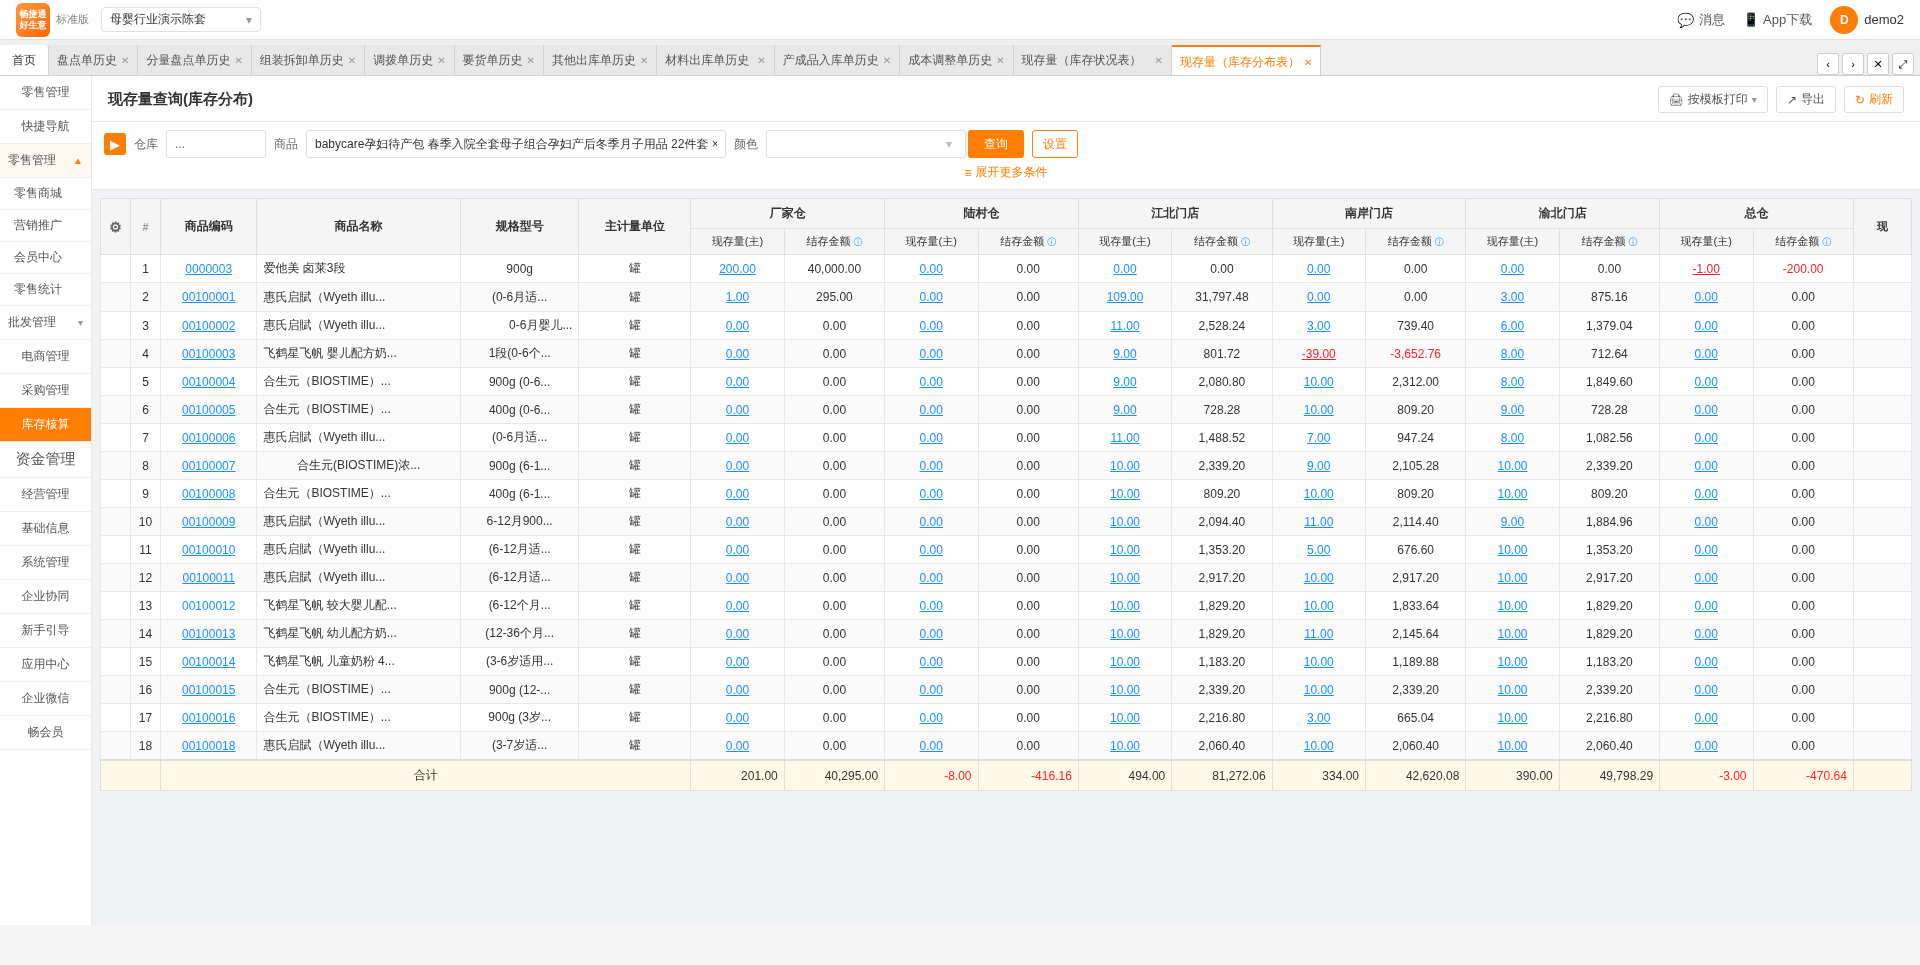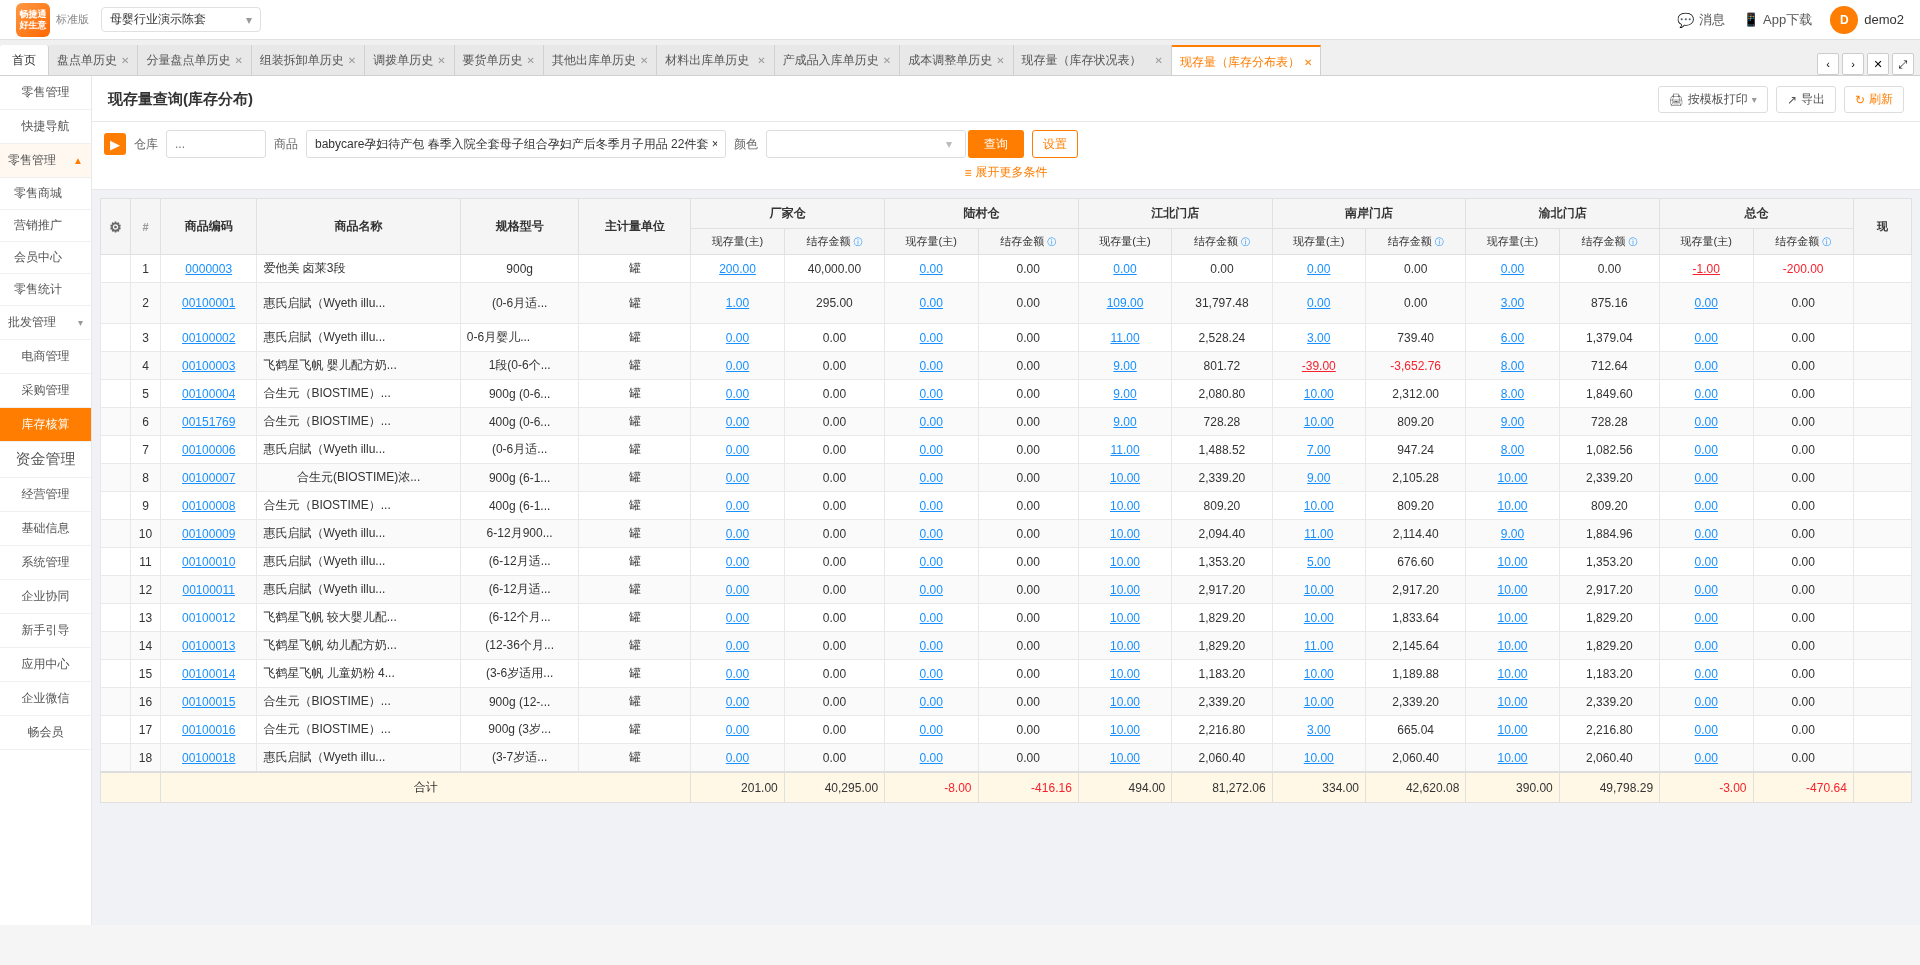--- a/index.html
+++ b/index.html
@@ -225,36 +225,36 @@
               <td style="padding: 5px 4px; text-align: center; border: 1px solid rgb(232, 232, 232); color: rgb(204, 204, 204);"></td>
               <td style="padding: 5px 6px; text-align: center; border: 1px solid rgb(232, 232, 232); white-space: nowrap;">2</td>
               <td style="padding: 5px 6px; text-align: center; border: 1px solid rgb(232, 232, 232); white-space: nowrap; color: rgb(24, 144, 255); text-decoration: underline; cursor: pointer;">00100001</td>
               <td style="padding: 5px 6px; text-align: left; border: 1px solid rgb(232, 232, 232); white-space: nowrap; max-width: 140px; overflow: hidden; text-overflow: ellipsis;">惠氏启賦（Wyeth illu...</td>
               <td style="padding: 5px 6px; text-align: center; border: 1px solid rgb(232, 232, 232); white-space: nowrap;">(0-6月适...</td>
               <td style="padding: 5px 6px; text-align: center; border: 1px solid rgb(232, 232, 232); white-space: nowrap;">罐</td>
               <td style="padding: 5px 6px; text-align: center; border: 1px solid rgb(232, 232, 232); white-space: nowrap; color: rgb(24, 144, 255); text-decoration: underline; cursor: pointer;">1.00</td>
               <td style="padding: 5px 6px; text-align: center; border: 1px solid rgb(232, 232, 232); white-space: nowrap;">295.00</td>
               <td style="padding: 5px 6px; text-align: center; border: 1px solid rgb(232, 232, 232); white-space: nowrap; color: rgb(24, 144, 255); text-decoration: underline; cursor: pointer;">0.00</td>
               <td style="padding: 5px 6px; text-align: center; border: 1px solid rgb(232, 232, 232); white-space: nowrap;">0.00</td>
-              <td style="padding: 13px 6px; text-align: center; border: 1px solid rgb(232, 232, 232); white-space: nowrap; color: rgb(24, 144, 255); text-decoration: underline; cursor: pointer;">109.00</td>
+              <td style="padding: 7px 6px; text-align: center; border: 1px solid rgb(232, 232, 232); white-space: nowrap; color: rgb(24, 144, 255); text-decoration: underline; cursor: pointer;">109.00</td>
               <td style="padding: 5px 6px; text-align: center; border: 1px solid rgb(232, 232, 232); white-space: nowrap;">31,797.48</td>
               <td style="padding: 5px 6px; text-align: center; border: 1px solid rgb(232, 232, 232); white-space: nowrap; color: rgb(24, 144, 255); text-decoration: underline; cursor: pointer;">0.00</td>
               <td style="padding: 5px 6px; text-align: center; border: 1px solid rgb(232, 232, 232); white-space: nowrap;">0.00</td>
               <td style="padding: 5px 6px; text-align: center; border: 1px solid rgb(232, 232, 232); white-space: nowrap; color: rgb(24, 144, 255); text-decoration: underline; cursor: pointer;">3.00</td>
               <td style="padding: 5px 6px; text-align: center; border: 1px solid rgb(232, 232, 232); white-space: nowrap;">875.16</td>
               <td style="padding: 5px 6px; text-align: center; border: 1px solid rgb(232, 232, 232); white-space: nowrap; color: rgb(24, 144, 255); text-decoration: underline; cursor: pointer;">0.00</td>
               <td style="padding: 5px 6px; text-align: center; border: 1px solid rgb(232, 232, 232); white-space: nowrap;">0.00</td>
               <td style="padding: 5px 4px; text-align: center; border: 1px solid rgb(232, 232, 232);"></td>
             </tr>
             <tr style="background: rgb(255, 255, 255);">
               <td style="padding: 5px 4px; text-align: center; border: 1px solid rgb(232, 232, 232); color: rgb(204, 204, 204);"></td>
               <td style="padding: 5px 6px; text-align: center; border: 1px solid rgb(232, 232, 232); white-space: nowrap;">3</td>
               <td style="padding: 5px 6px; text-align: center; border: 1px solid rgb(232, 232, 232); white-space: nowrap; color: rgb(24, 144, 255); text-decoration: underline; cursor: pointer;">00100002</td>
               <td style="padding: 5px 6px; text-align: left; border: 1px solid rgb(232, 232, 232); white-space: nowrap; max-width: 140px; overflow: hidden; text-overflow: ellipsis;">惠氏启賦（Wyeth illu...</td>
-              <td style="padding: 1px 6px; text-align: left; border: 1px solid rgb(232, 232, 232); white-space: nowrap;">0-6月婴儿...</td>
+              <td style="padding: 1px 6px; text-align: right; border: 1px solid rgb(232, 232, 232); white-space: nowrap;">0-6月婴儿...</td>
               <td style="padding: 5px 6px; text-align: center; border: 1px solid rgb(232, 232, 232); white-space: nowrap;">罐</td>
               <td style="padding: 5px 6px; text-align: center; border: 1px solid rgb(232, 232, 232); white-space: nowrap; color: rgb(24, 144, 255); text-decoration: underline; cursor: pointer;">0.00</td>
               <td style="padding: 5px 6px; text-align: center; border: 1px solid rgb(232, 232, 232); white-space: nowrap;">0.00</td>
               <td style="padding: 5px 6px; text-align: center; border: 1px solid rgb(232, 232, 232); white-space: nowrap; color: rgb(24, 144, 255); text-decoration: underline; cursor: pointer;">0.00</td>
               <td style="padding: 5px 6px; text-align: center; border: 1px solid rgb(232, 232, 232); white-space: nowrap;">0.00</td>
               <td style="padding: 5px 6px; text-align: center; border: 1px solid rgb(232, 232, 232); white-space: nowrap; color: rgb(24, 144, 255); text-decoration: underline; cursor: pointer;">11.00</td>
               <td style="padding: 5px 6px; text-align: center; border: 1px solid rgb(232, 232, 232); white-space: nowrap;">2,528.24</td>
               <td style="padding: 5px 6px; text-align: center; border: 1px solid rgb(232, 232, 232); white-space: nowrap; color: rgb(24, 144, 255); text-decoration: underline; cursor: pointer;">3.00</td>
               <td style="padding: 5px 6px; text-align: center; border: 1px solid rgb(232, 232, 232); white-space: nowrap;">739.40</td>
               <td style="padding: 5px 6px; text-align: center; border: 1px solid rgb(232, 232, 232); white-space: nowrap; color: rgb(24, 144, 255); text-decoration: underline; cursor: pointer;">6.00</td>
@@ -301,21 +301,21 @@
               <td style="padding: 5px 6px; text-align: center; border: 1px solid rgb(232, 232, 232); white-space: nowrap;">2,312.00</td>
               <td style="padding: 5px 6px; text-align: center; border: 1px solid rgb(232, 232, 232); white-space: nowrap; color: rgb(24, 144, 255); text-decoration: underline; cursor: pointer;">8.00</td>
               <td style="padding: 5px 6px; text-align: center; border: 1px solid rgb(232, 232, 232); white-space: nowrap;">1,849.60</td>
               <td style="padding: 5px 6px; text-align: center; border: 1px solid rgb(232, 232, 232); white-space: nowrap; color: rgb(24, 144, 255); text-decoration: underline; cursor: pointer;">0.00</td>
               <td style="padding: 5px 6px; text-align: center; border: 1px solid rgb(232, 232, 232); white-space: nowrap;">0.00</td>
               <td style="padding: 5px 4px; text-align: center; border: 1px solid rgb(232, 232, 232);"></td>
             </tr>
             <tr style="background: rgb(250, 250, 250);">
               <td style="padding: 5px 4px; text-align: center; border: 1px solid rgb(232, 232, 232); color: rgb(204, 204, 204);"></td>
               <td style="padding: 5px 6px; text-align: center; border: 1px solid rgb(232, 232, 232); white-space: nowrap;">6</td>
-              <td style="padding: 5px 6px; text-align: center; border: 1px solid rgb(232, 232, 232); white-space: nowrap; color: rgb(24, 144, 255); text-decoration: underline; cursor: pointer;">00151769</td>
+              <td style="padding: 5px 6px; text-align: center; border: 1px solid rgb(232, 232, 232); white-space: nowrap; color: rgb(24, 144, 255); text-decoration: underline; cursor: pointer;">00100005</td>
               <td style="padding: 5px 6px; text-align: left; border: 1px solid rgb(232, 232, 232); white-space: nowrap; max-width: 140px; overflow: hidden; text-overflow: ellipsis;">合生元（BIOSTIME）...</td>
               <td style="padding: 5px 6px; text-align: center; border: 1px solid rgb(232, 232, 232); white-space: nowrap;">400g (0-6...</td>
               <td style="padding: 5px 6px; text-align: center; border: 1px solid rgb(232, 232, 232); white-space: nowrap;">罐</td>
               <td style="padding: 5px 6px; text-align: center; border: 1px solid rgb(232, 232, 232); white-space: nowrap; color: rgb(24, 144, 255); text-decoration: underline; cursor: pointer;">0.00</td>
               <td style="padding: 5px 6px; text-align: center; border: 1px solid rgb(232, 232, 232); white-space: nowrap;">0.00</td>
               <td style="padding: 5px 6px; text-align: center; border: 1px solid rgb(232, 232, 232); white-space: nowrap; color: rgb(24, 144, 255); text-decoration: underline; cursor: pointer;">0.00</td>
               <td style="padding: 5px 6px; text-align: center; border: 1px solid rgb(232, 232, 232); white-space: nowrap;">0.00</td>
               <td style="padding: 5px 6px; text-align: center; border: 1px solid rgb(232, 232, 232); white-space: nowrap; color: rgb(24, 144, 255); text-decoration: underline; cursor: pointer;">9.00</td>
               <td style="padding: 5px 6px; text-align: center; border: 1px solid rgb(232, 232, 232); white-space: nowrap;">728.28</td>
               <td style="padding: 5px 6px; text-align: center; border: 1px solid rgb(232, 232, 232); white-space: nowrap; color: rgb(24, 144, 255); text-decoration: underline; cursor: pointer;">10.00</td>

